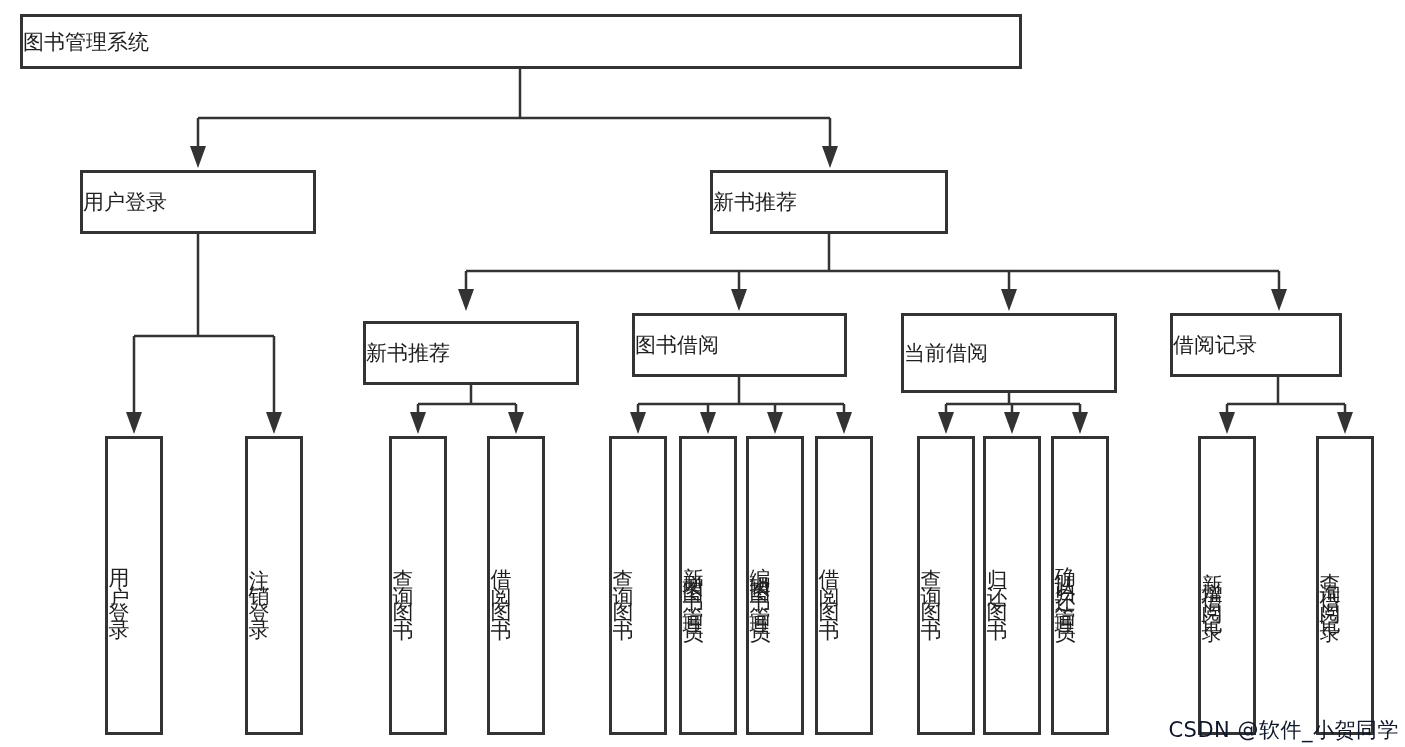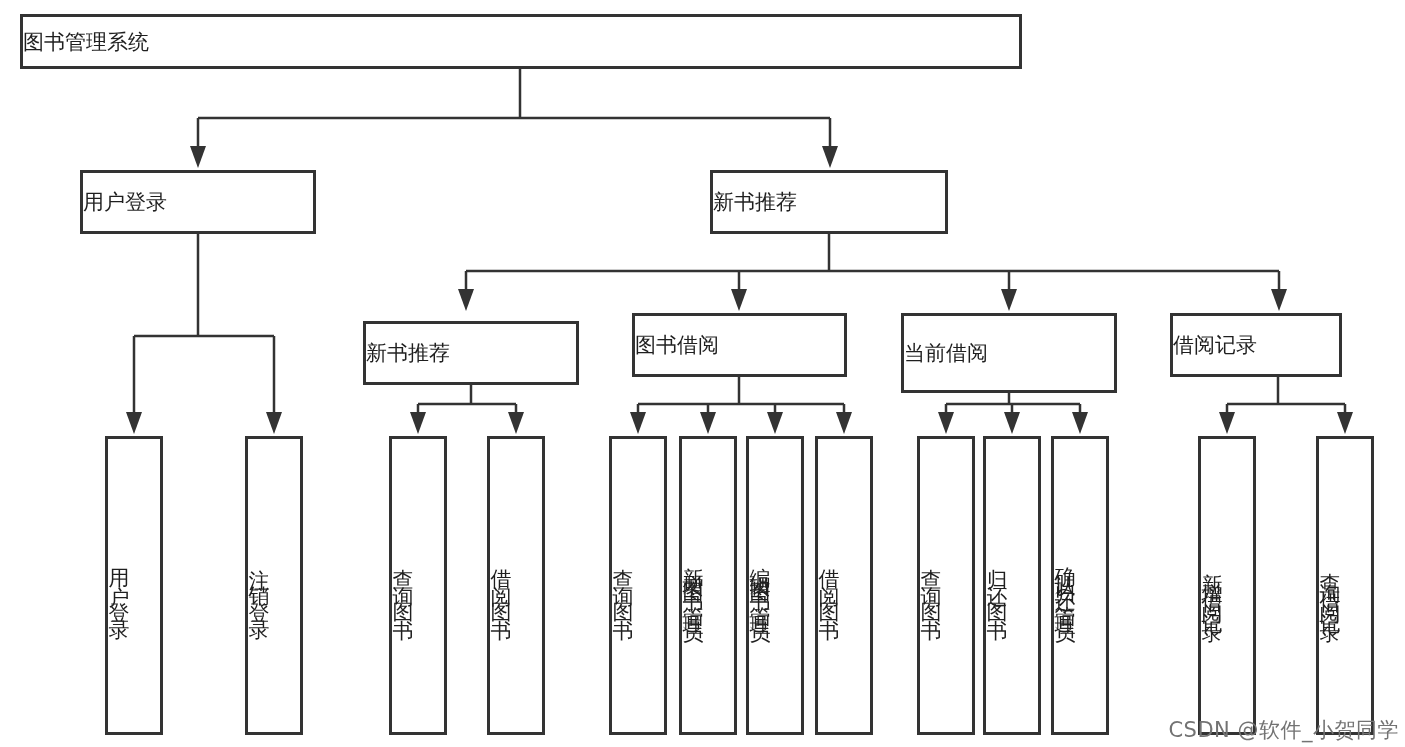--- a/index.html
+++ b/index.html
@@ -37,21 +37,21 @@
     line-height: 1;
     white-space: nowrap;
   }
   .leaf.l6 .vtext { letter-spacing: 10px; }
   .leaf.l9 .vtext { letter-spacing: 8px; }
   .watermark {
     position: absolute;
     right: 6px;
     top: 716px;
     z-index: 2;
-    color: #737373;
+    color: #0f172a;
     font-size: 21px;
     letter-spacing: 0.5px;
     white-space: nowrap;
   }
 </style>
 </head>
 <body>
 
 <div class="canvas">
 

